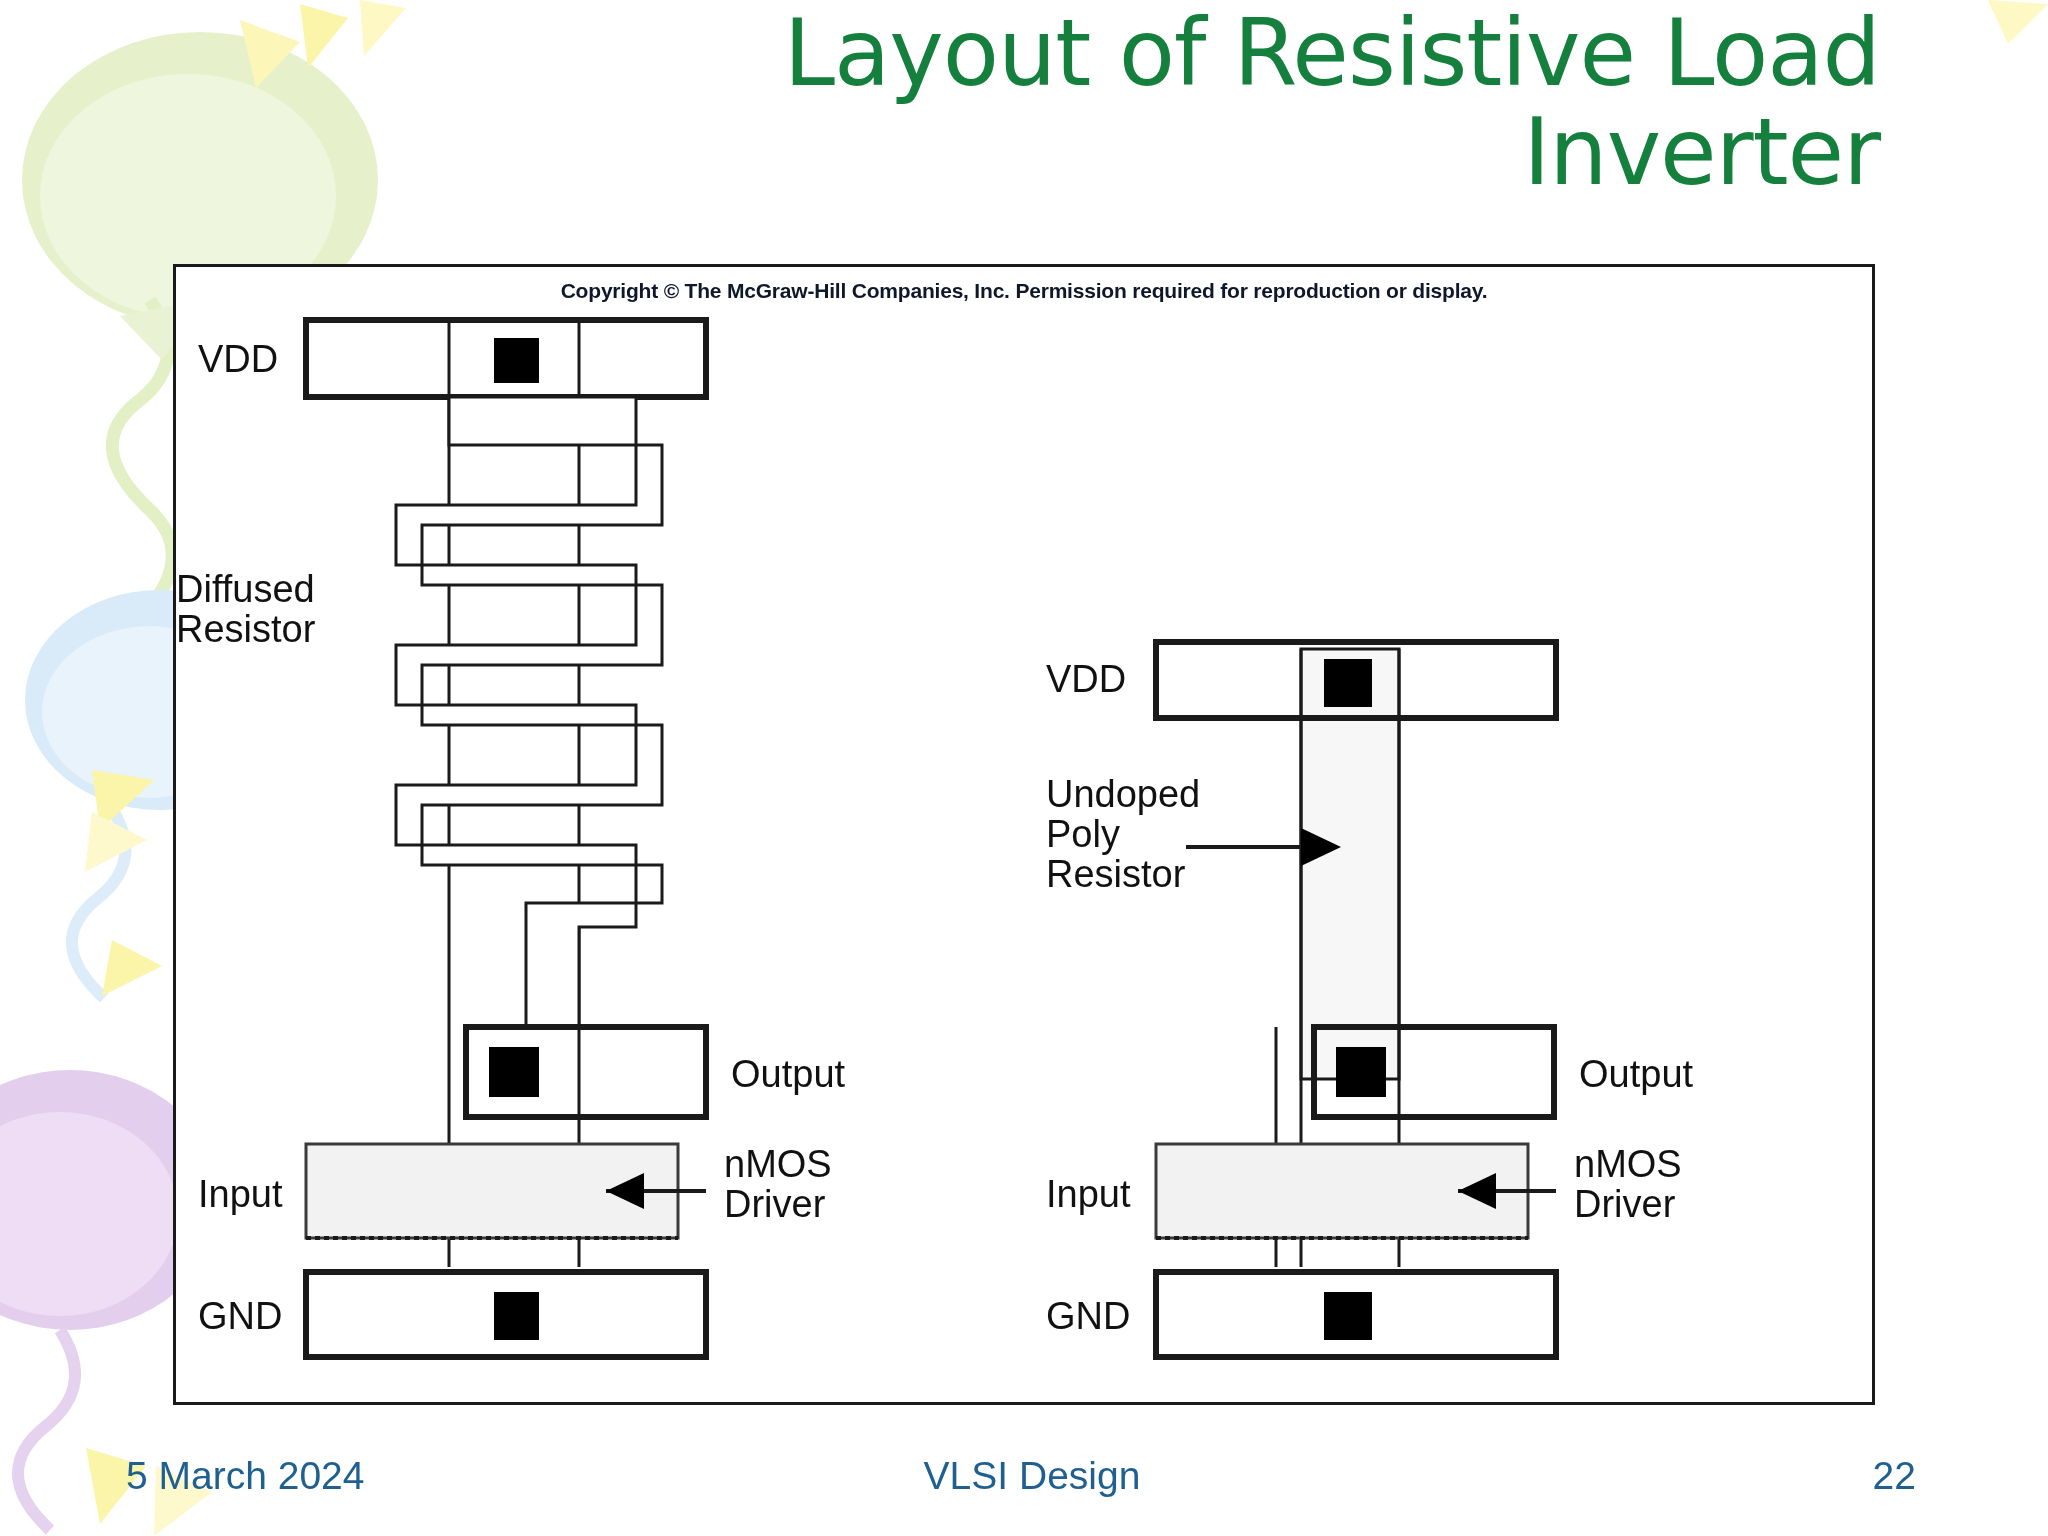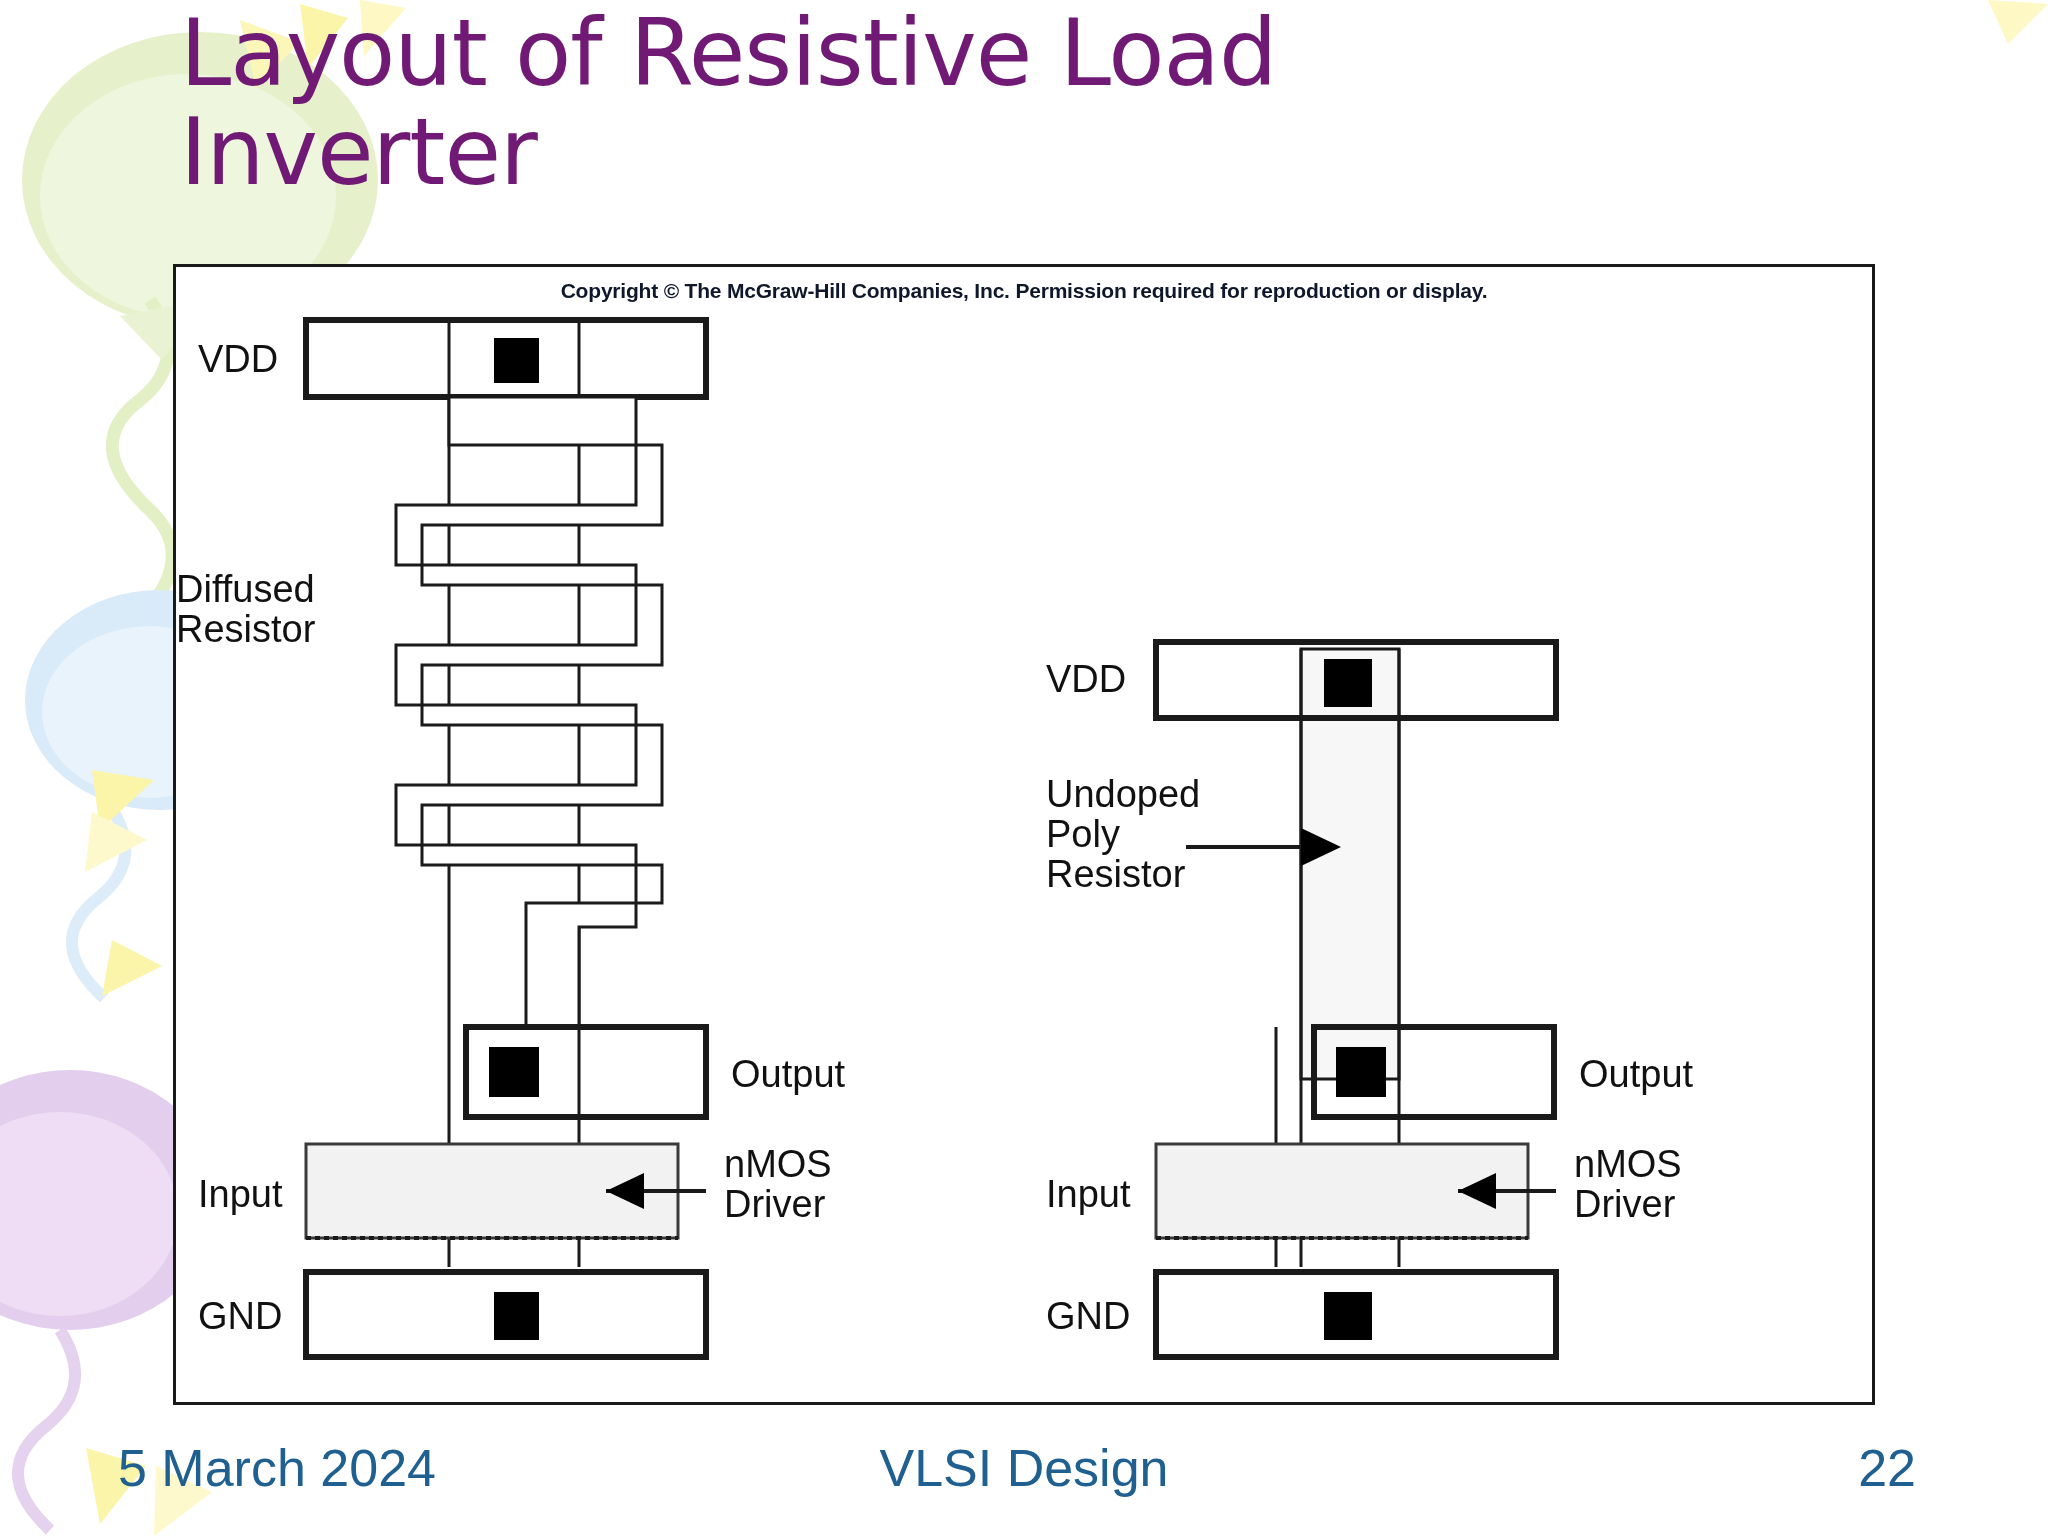--- a/index.html
+++ b/index.html
@@ -8,25 +8,25 @@
     background:#ffffff;
     font-family:"Liberation Sans", sans-serif;
   }
 
   
   #decor{position:absolute;left:0;top:0;width:2048px;height:1536px;pointer-events:none;}
 
   
   #slide-title{
     position:absolute;left:180px;top:4px;width:1700px;
-    text-align:left;
+    text-align:right;
     font-size:92px;line-height:1.08;
     font-weight:400;
     letter-spacing:-1px;
-    color:#701a75;
+    color:#15803d;
     font-family:"DejaVu Sans", sans-serif;
     white-space:pre-line;
   }
 
   
   #figure-frame{
     position:absolute;left:173px;top:264px;width:1702px;height:1141px;
     background:#ffffff;border:3px solid #1a1a1a;box-sizing:border-box;
     overflow:hidden;
   }
@@ -35,22 +35,23 @@
     font-size:21px;font-weight:bold;color:#0f172a;
     font-family:"Liberation Sans", sans-serif;
     letter-spacing:-0.2px;
   }
 
   .fig-svg{position:absolute;left:0;top:0;}
 
   
   .footer-txt{
     position:absolute;bottom:38px;
-    font-size:52px;color:#1f6091;
+    font-size:39px;color:#1f6091;
     font-family:"Liberation Sans", sans-serif;
+    margin-left:8px;
   }
   #footer-date{left:118px;}
   #footer-center{left:0;width:2048px;text-align:center;}
   #footer-page{right:132px;text-align:center;}
 </style>
 </head>
 <body>
 
 <svg id="decor" viewBox="0 0 2048 1536" xmlns="http://www.w3.org/2000/svg">
 

